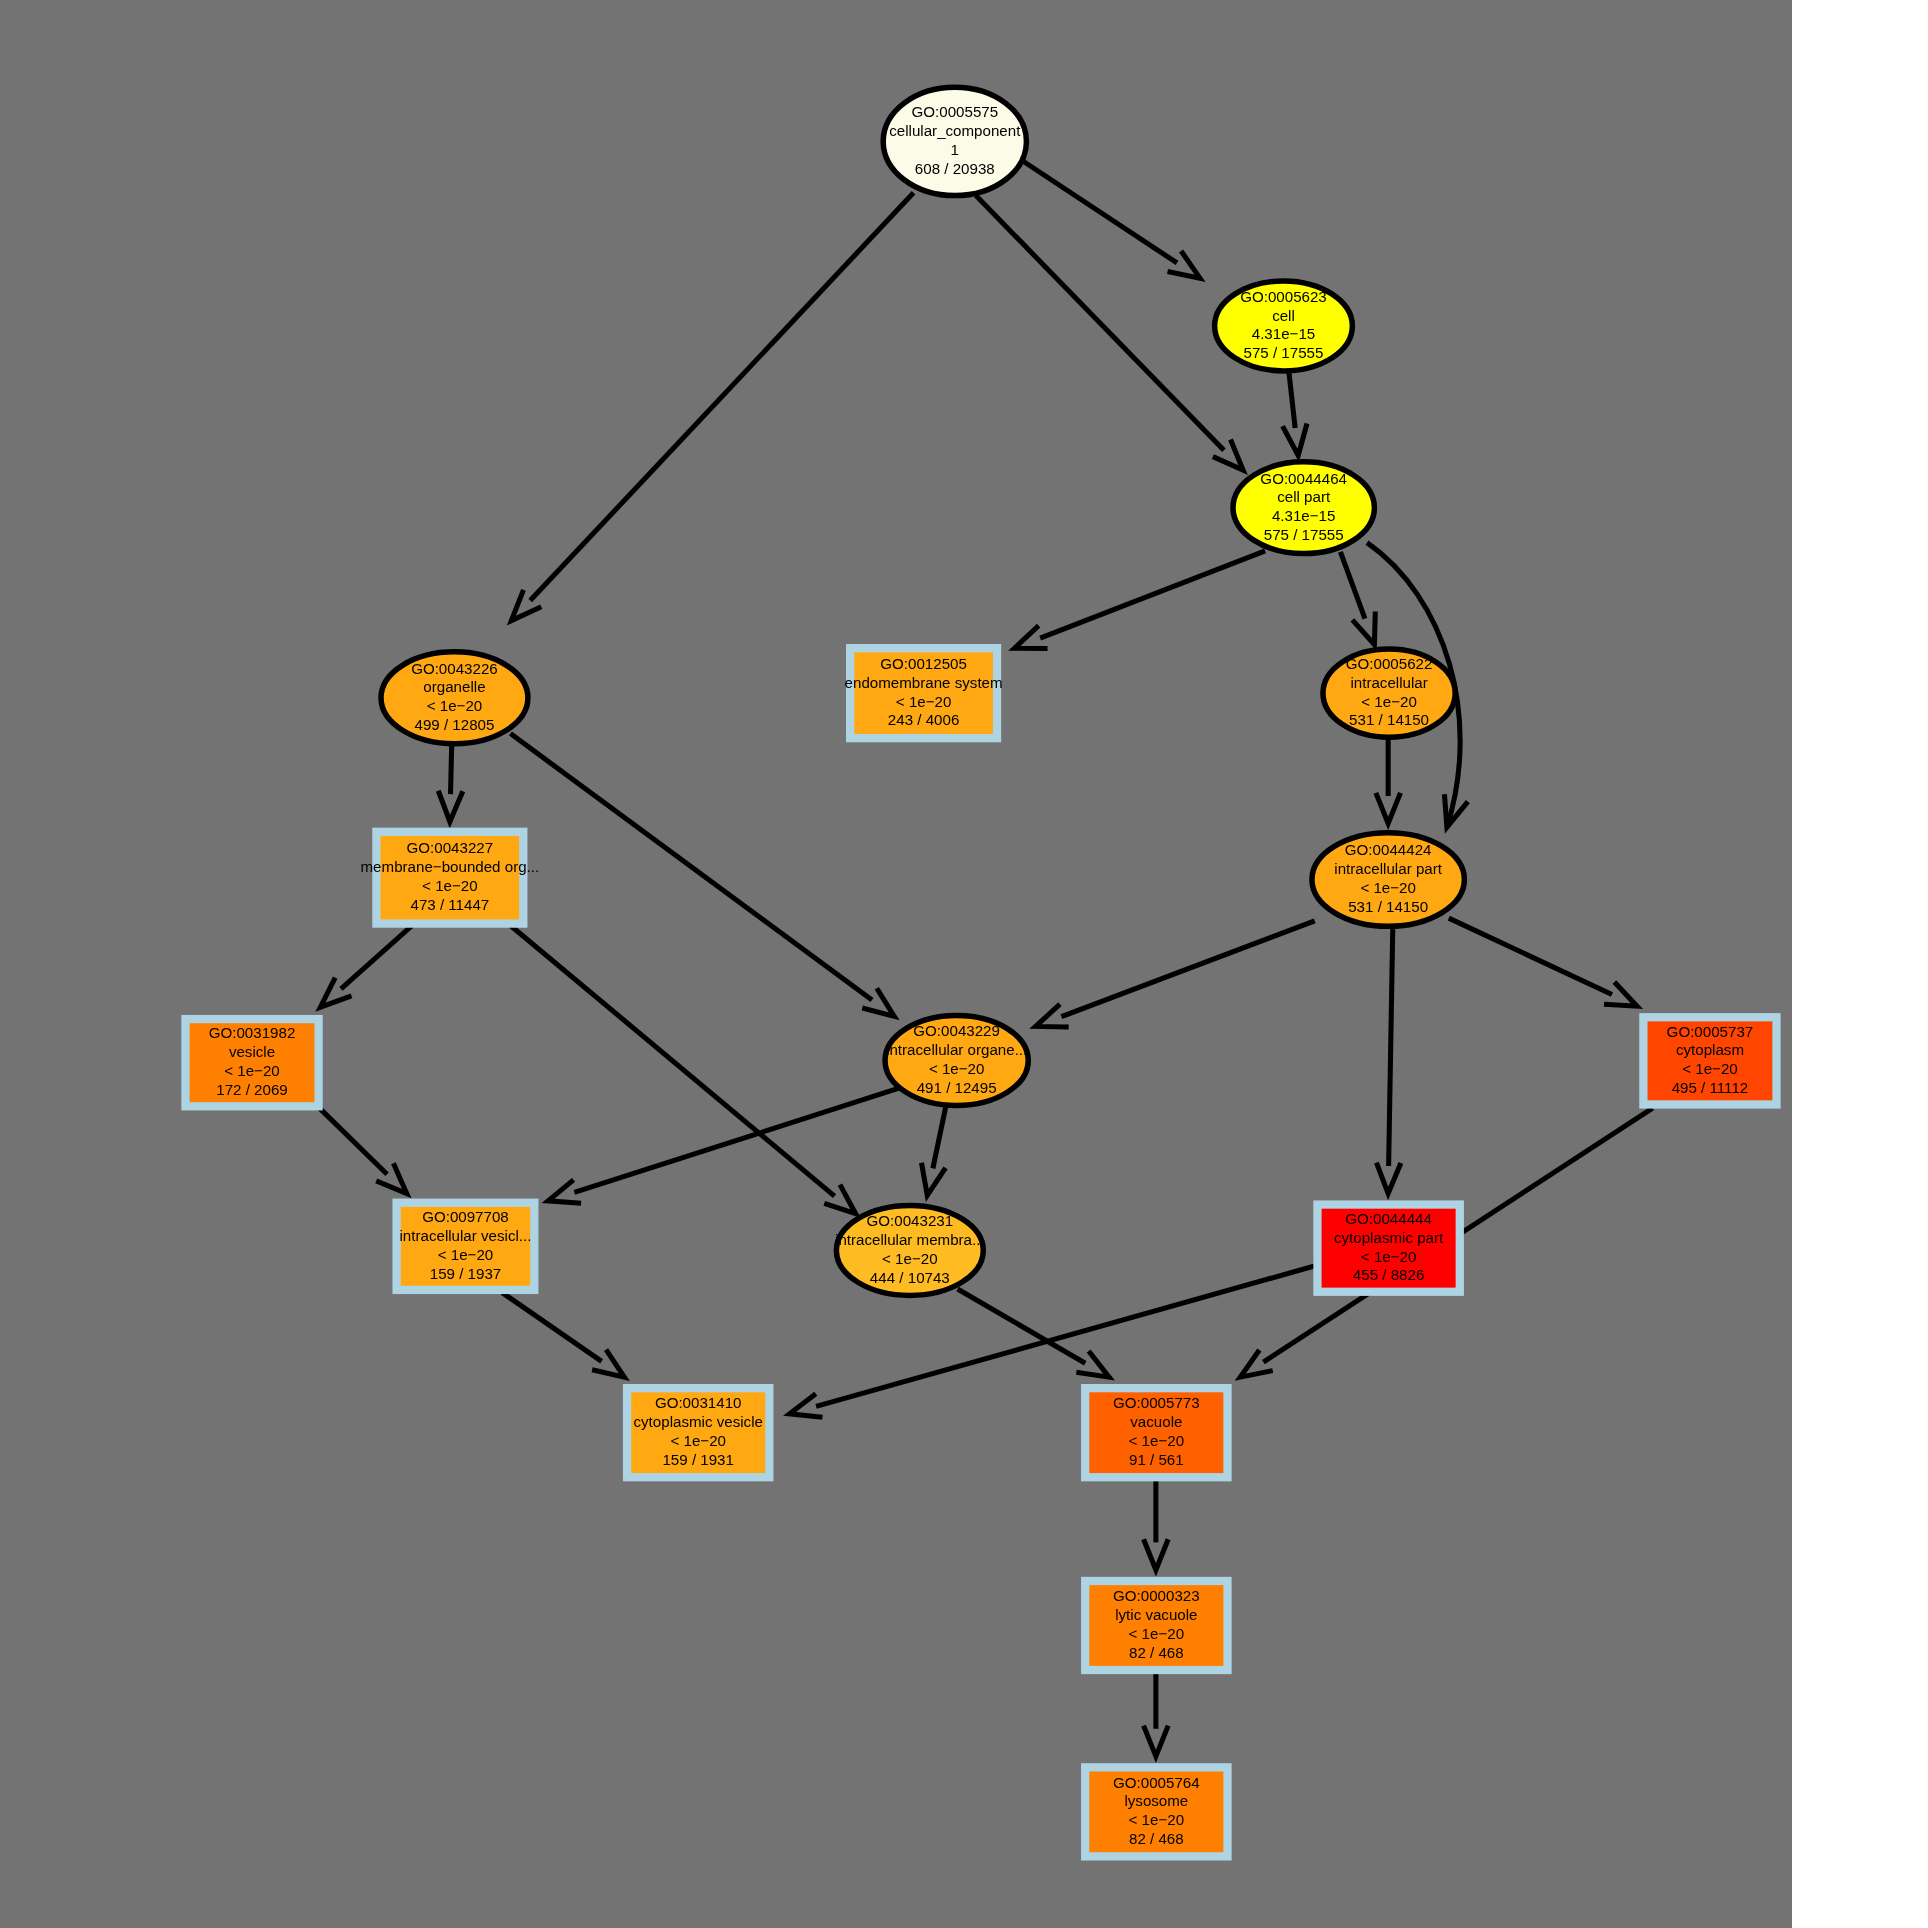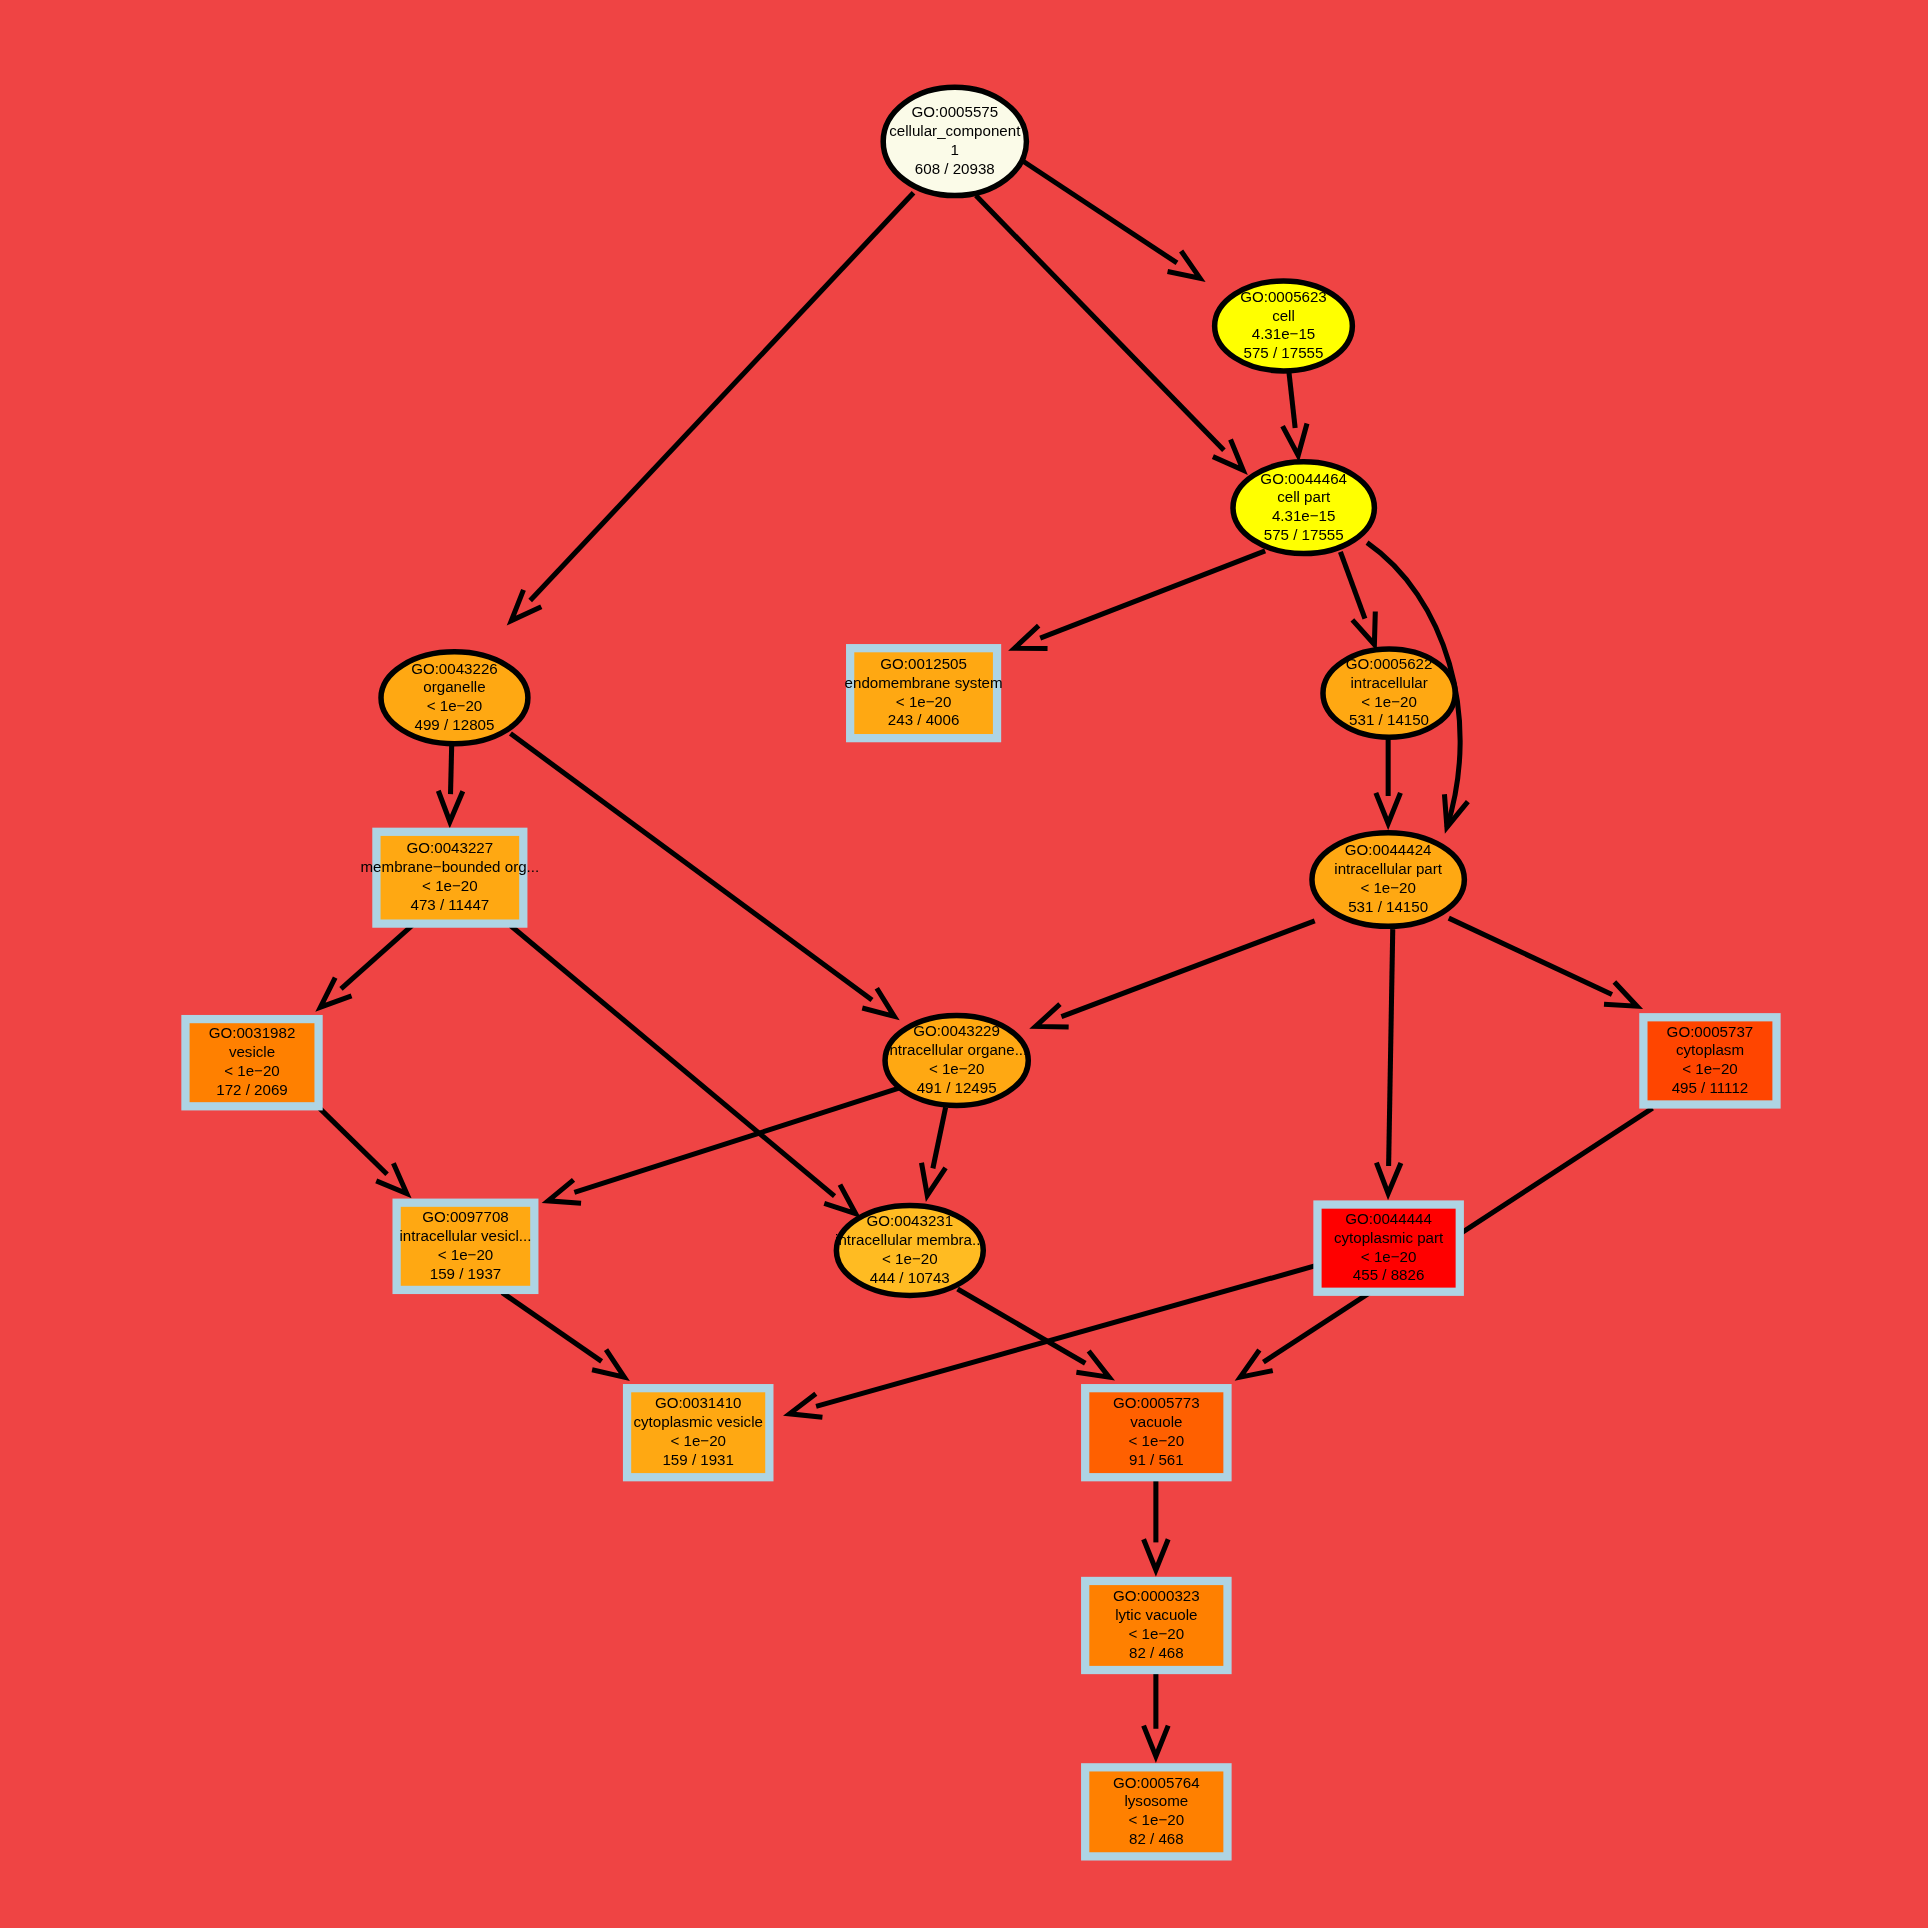--- a/index.html
+++ b/index.html
@@ -8,23 +8,23 @@
     background: #ffffff;
   }
   body {
     width: 1928px;
     height: 1928px;
     font-family: "Liberation Sans", sans-serif;
     overflow: hidden;
   }
   #dag-root {
     position: relative;
-    width: 1928px;
+    width: 1792px;
     height: 1928px;
-    background: #ef4444;
+    background: #737373;
   }
   svg#dag-svg {
     position: absolute;
     top: 0;
     left: 0;
     width: 1928px;
     height: 1928px;
     display: block;
   }
   .go-node-label {

